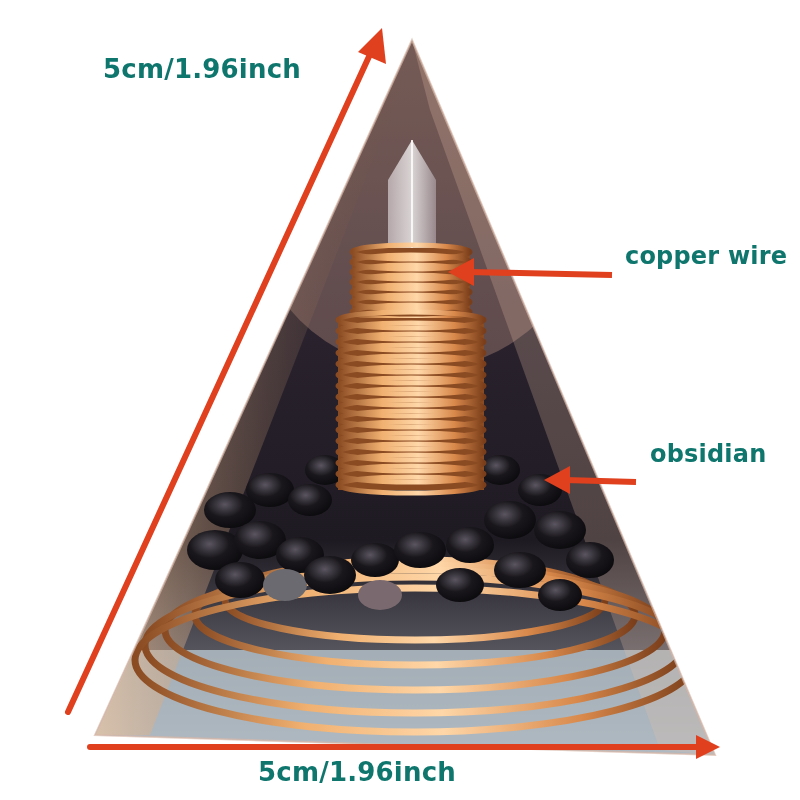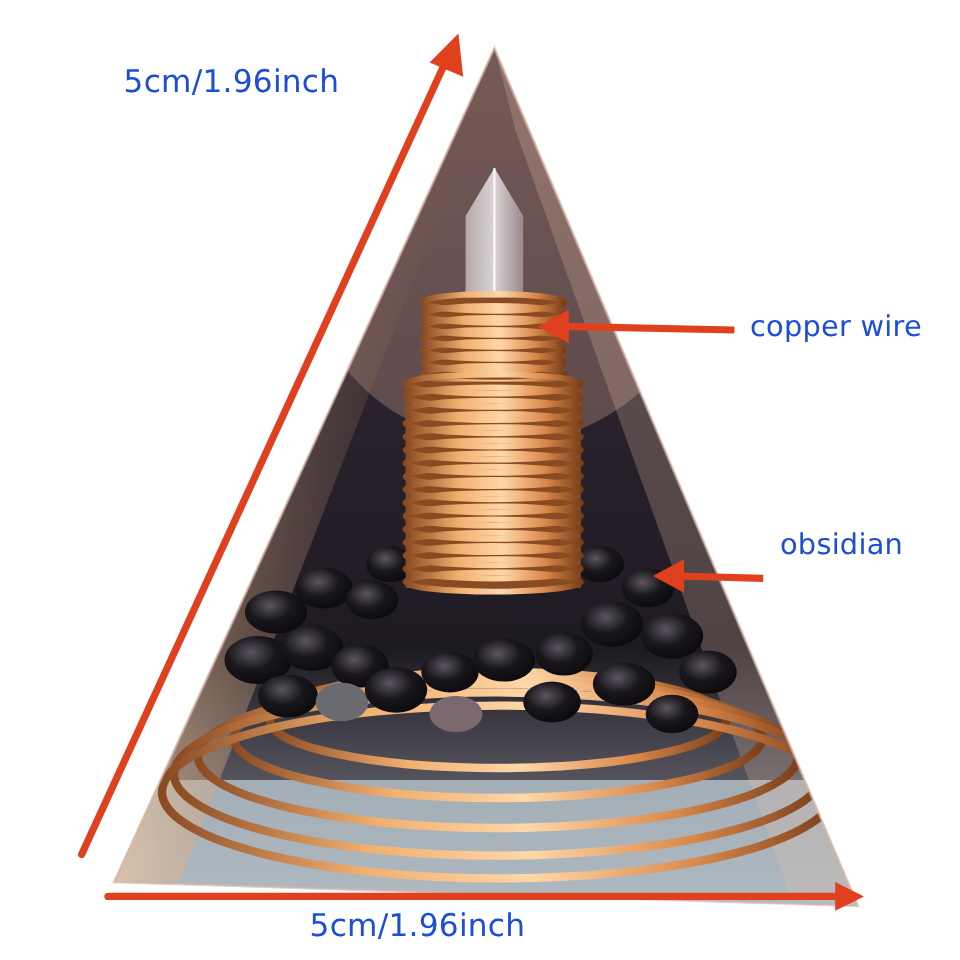--- a/index.html
+++ b/index.html
@@ -1,20 +1,20 @@
 <!DOCTYPE html>
 <html><head>
 <meta charset="utf-8">
 <style>
   html, body { margin:0; padding:0; background:#ffffff; }
   body { width:800px; height:800px; position:relative; overflow:hidden; font-family:"DejaVu Sans", sans-serif; }
-  .label { position:absolute; font-weight:normal; color:#1d4ed8; white-space:nowrap; letter-spacing:0.2px; }
+  .label { position:absolute; font-weight:bold; color:#0f766e; white-space:nowrap; letter-spacing:0.2px; }
   #lbl-height { left:103px; top:54px; font-size:26px; }
   #lbl-width { left:258px; top:757px; font-size:26px; }
-  #lbl-copper { left:625px; top:258px; font-size:24px; }
+  #lbl-copper { left:625px; top:242px; font-size:24px; }
   #lbl-obsidian { left:650px; top:440px; font-size:24px; }
   svg { position:absolute; left:0; top:0; }
 </style>
 </head>
 <body>
 
 <svg width="800" height="800" viewBox="0 0 800 800">
   <defs>
     <linearGradient id="resin" x1="0" y1="0" x2="0" y2="1">
       <stop offset="0" stop-color="#4a3a3a"></stop>

